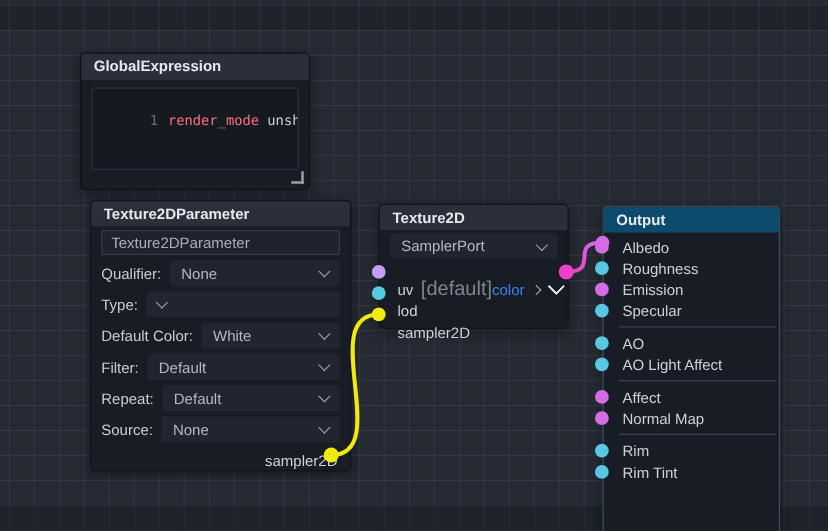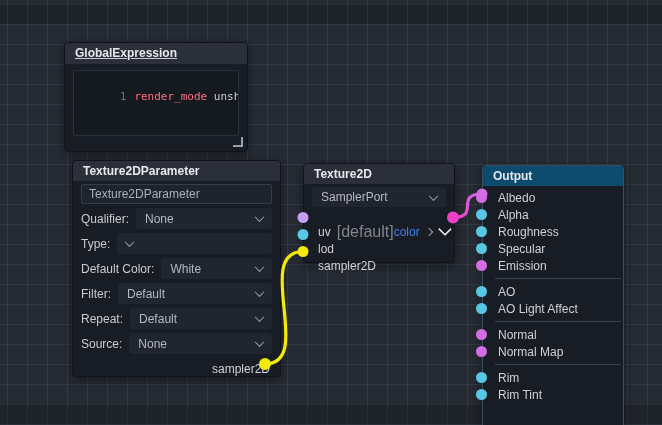--- a/index.html
+++ b/index.html
@@ -34,21 +34,21 @@
     background:#2a2f39;
     border-radius:3px 3px 0 0;
     padding:0 10px;
     font-weight:bold;color:#e6e8ec;font-size:12px;
     white-space:nowrap;overflow:hidden;
   }
   .node-output-frame{border-color:#3a4d60;}
   .node-output-frame .node-header{background:#0c4a6e;}
 
   
-  #node-globalexpr{left:64px;top:42px;width:182px;height:108px;text-decoration:underline;}
+  #node-globalexpr{left:64px;top:42px;width:182px;height:108px;}
   #node-globalexpr .node-header{height:21px;line-height:21px;}
   .code-box{
     position:absolute;left:8px;top:27px;width:166px;height:66px;
     background:#151920;border:1px solid #2a303b;border-radius:2px;
     font-family:"DejaVu Sans Mono", monospace;font-size:11px;line-height:14px;
     padding:5px 6px;box-sizing:border-box;white-space:pre;overflow:hidden;
   }
   .code-linenum{color:#6a7078;margin-right:8px;}
   .resize-handle{
     position:absolute;right:4px;bottom:4px;width:8px;height:8px;
@@ -212,54 +212,50 @@
   </div>
 
   <div class="node node-output-frame" id="node-output">
     <div class="node-header">Output</div>
     <div class="body" id="output-ports">
   <div class="oprow">
     <span class="pdot" style="background: rgb(211, 108, 229);"></span>
     <span>Albedo</span>
   </div>
 
-  <div class="oprow">
-    <span class="pdot" style="background: rgb(88, 199, 227);"></span>
-    <span>Alpha</span>
-  </div>
 
 
   <div class="oprow">
     <span class="pdot" style="background: rgb(88, 199, 227);"></span>
     <span>Roughness</span>
   </div>
 
   <div class="oprow">
+    <span class="pdot" style="background: rgb(211, 108, 229);"></span>
+    <span>Emission</span>
+  </div>
+
+  <div class="oprow">
     <span class="pdot" style="background: rgb(88, 199, 227);"></span>
     <span>Specular</span>
   </div>
-
-  <div class="oprow">
-    <span class="pdot" style="background: rgb(211, 108, 229);"></span>
-    <span>Emission</span>
-  </div>
 <div class="osep"></div>
   <div class="oprow">
     <span class="pdot" style="background: rgb(88, 199, 227);"></span>
     <span>AO</span>
   </div>
 
   <div class="oprow">
     <span class="pdot" style="background: rgb(88, 199, 227);"></span>
     <span>AO Light Affect</span>
   </div>
 <div class="osep"></div>
   <div class="oprow">
     <span class="pdot" style="background: rgb(211, 108, 229);"></span>
-    <span>Normal</span>
+    <span>Affect</span>
   </div>
 
   <div class="oprow">
     <span class="pdot" style="background: rgb(211, 108, 229);"></span>
     <span>Normal Map</span>
   </div>
 
 <div class="osep"></div>
   <div class="oprow">
     <span class="pdot" style="background: rgb(88, 199, 227);"></span>

